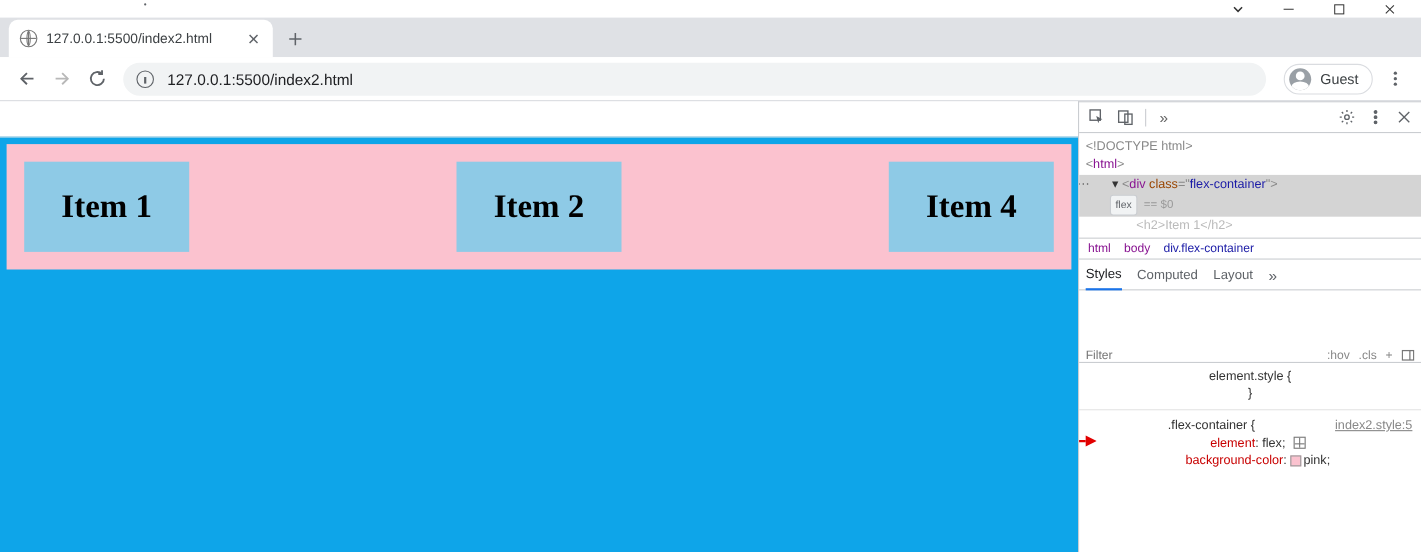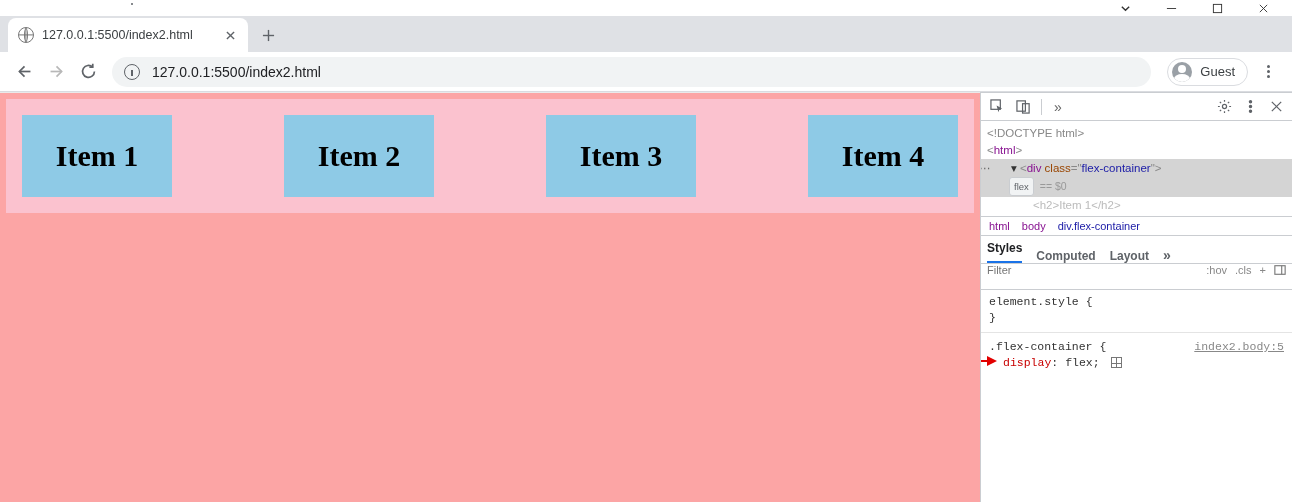--- a/index.html
+++ b/index.html
@@ -115,24 +115,25 @@
   }
   .guest-chip .avatar::before{content:"";position:absolute;width:8px;height:8px;background:#fff;border-radius:50%;left:6px;top:3px;}
   .guest-chip .avatar::after{content:"";position:absolute;width:16px;height:10px;background:#fff;border-radius:50% 50% 0 0;left:2px;top:12px;}
   .kebab { width:32px;height:32px;display:flex;align-items:center;justify-content:center;flex-direction:column;gap:2px; margin-left:4px;}
   .kebab span{width:3px;height:3px;background:#5f6368;border-radius:50%;}
 
   
   .workspace { display:flex; height: calc(502px - 16px - 36px - 40px); }
   .page {
     flex:1;
-    background:#fca5a5;
+    background:#0ea5e9;
     padding: 6px;
     border-top: 1px solid #eaeaea;
     position: relative;
+    margin-top: 32px;
   }
   .flex-container {
     background:#fbc2cf;
     display:flex;
     justify-content:space-between;
     padding:16px;
   }
   .flex-item {
     background:#8ecae6;
     width:150px;height:82px;
@@ -191,41 +192,42 @@
   }
   .dom-tree .dollar{color:#999;font-size:10.5px;margin-left:6px;}
   .breadcrumbs{
     font-size:11px;padding:3px 8px;border-bottom:1px solid #cacdd1;
     color:#555;display:flex;gap:12px;
   }
   .breadcrumbs span.active{color:#1a1aa6;}
   .breadcrumbs span{color:#881391;}
 
   .subtabs{
-    display:flex;align-items:flex-end;height:28px;border-bottom:1px solid #cacdd1;
-    padding:0 6px;gap:14px;color:#5f6368;font-size:12px;font-weight:bold;
+    display:flex;align-items:center;height:28px;border-bottom:1px solid #cacdd1;
+    padding:0 6px;gap:14px;color:#5f6368;font-size:12px;
   }
   .subtabs .sub.active{color:#202124;border-bottom:2px solid #1a73e8;height:28px;display:flex;align-items:center;}
   .subtabs .more{font-size:14px;}
 
   .filterbar{
-    display:flex;align-items:flex-start;height:26px;border-bottom:1px solid #cacdd1;
-    padding:0 6px;color:#888;font-size:11px;gap:8px;
+    display:flex;align-items:flex-end;height:26px;border-bottom:1px solid #cacdd1;
+    padding:0 6px;color:#888;font-size:11px;gap:8px;margin-top:40px;
   }
   .filterbar input{
     flex:1;border:none;outline:none;background:transparent;font-size:11px;
     font-family:inherit;color:#333;
   }
   .filterbar .tok{font-family:Liberation Sans, sans-serif;color:#888;}
   .filterbar svg{width:12px;height:12px;stroke:#777;fill:none;stroke-width:1.3;}
 
   .styles{
-    font-family:Liberation Mono, monospace;font-size:11.5px;
+    font-family:Liberation Sans, sans-serif;font-size:11.5px;
     padding:4px 8px;line-height:16px;overflow:hidden;
     position:relative;
+    text-align:center;
   }
   .styles .selector{color:#333;}
   .styles .brace{color:#333;}
   .styles .rule-src{color:#888;text-decoration:underline;float:right;}
   .styles .prop{padding-left:14px;}
   .styles .prop .k{color:#c80000;}
   .styles .prop .v{color:#333;}
   .styles .swatch{display:inline-block;width:10px;height:10px;background:#fbc2cf;border:1px solid #999;vertical-align:middle;margin-right:2px;}
   .styles .grid-ico{display:inline-block;width:11px;height:11px;border:1px solid #777;vertical-align:middle;margin-left:4px;position:relative;}
   .styles .grid-ico::before,.styles .grid-ico::after{content:"";position:absolute;background:#777;}
@@ -327,21 +329,20 @@
     <span></span>
   </div>
 </div>
 
 <div class="workspace">
 
   <div class="page">
     <div class="flex-container">
       <div class="flex-item">Item 1</div>
       <div class="flex-item">Item 2</div>
-      <div class="flex-item">Item 3</div>
       <div class="flex-item">Item 4</div>
     </div>
   </div>
 
   <div class="devtools">
 
     <div class="dt-tabbar">
       <div class="ico">
         <svg viewBox="0 0 16 16">
             <rect x="1" y="1" width="10" height="10"></rect>
@@ -413,28 +414,31 @@
         </svg>
     </div>
 
     <div class="styles">
       <div>
         <span class="selector">element.style</span> <span class="brace">{</span><br>
         <span class="brace">}</span>
       </div>
       <hr>
       <div style="position:relative;">
-        <span class="rule-src">index2.body:5</span>
+        <span class="rule-src">index2.style:5</span>
         <span class="selector">.flex-container</span> <span class="brace">{</span><br>
         <div class="prop" style="position:relative;">
           <span class="red-arrow">
             <svg viewBox="0 0 70 12">
                 <line x1="2" y1="6" x2="60" y2="6" stroke="#e20000" stroke-width="2"></line>
                 <polygon points="60,1 70,6 60,11" fill="#e20000"></polygon>
               </svg>
           </span>
-          <span class="k">display</span>: <span class="v">flex</span>; <span class="grid-ico"></span>
+          <span class="k">element</span>: <span class="v">flex</span>; <span class="grid-ico"></span>
         </div>
+        <div class="prop">
+          <span class="k">background-color</span>: <span class="swatch"></span><span class="v">pink</span>;
+        </div>
       </div>
     </div>
 
   </div>
 </div>
 
 </body></html>

